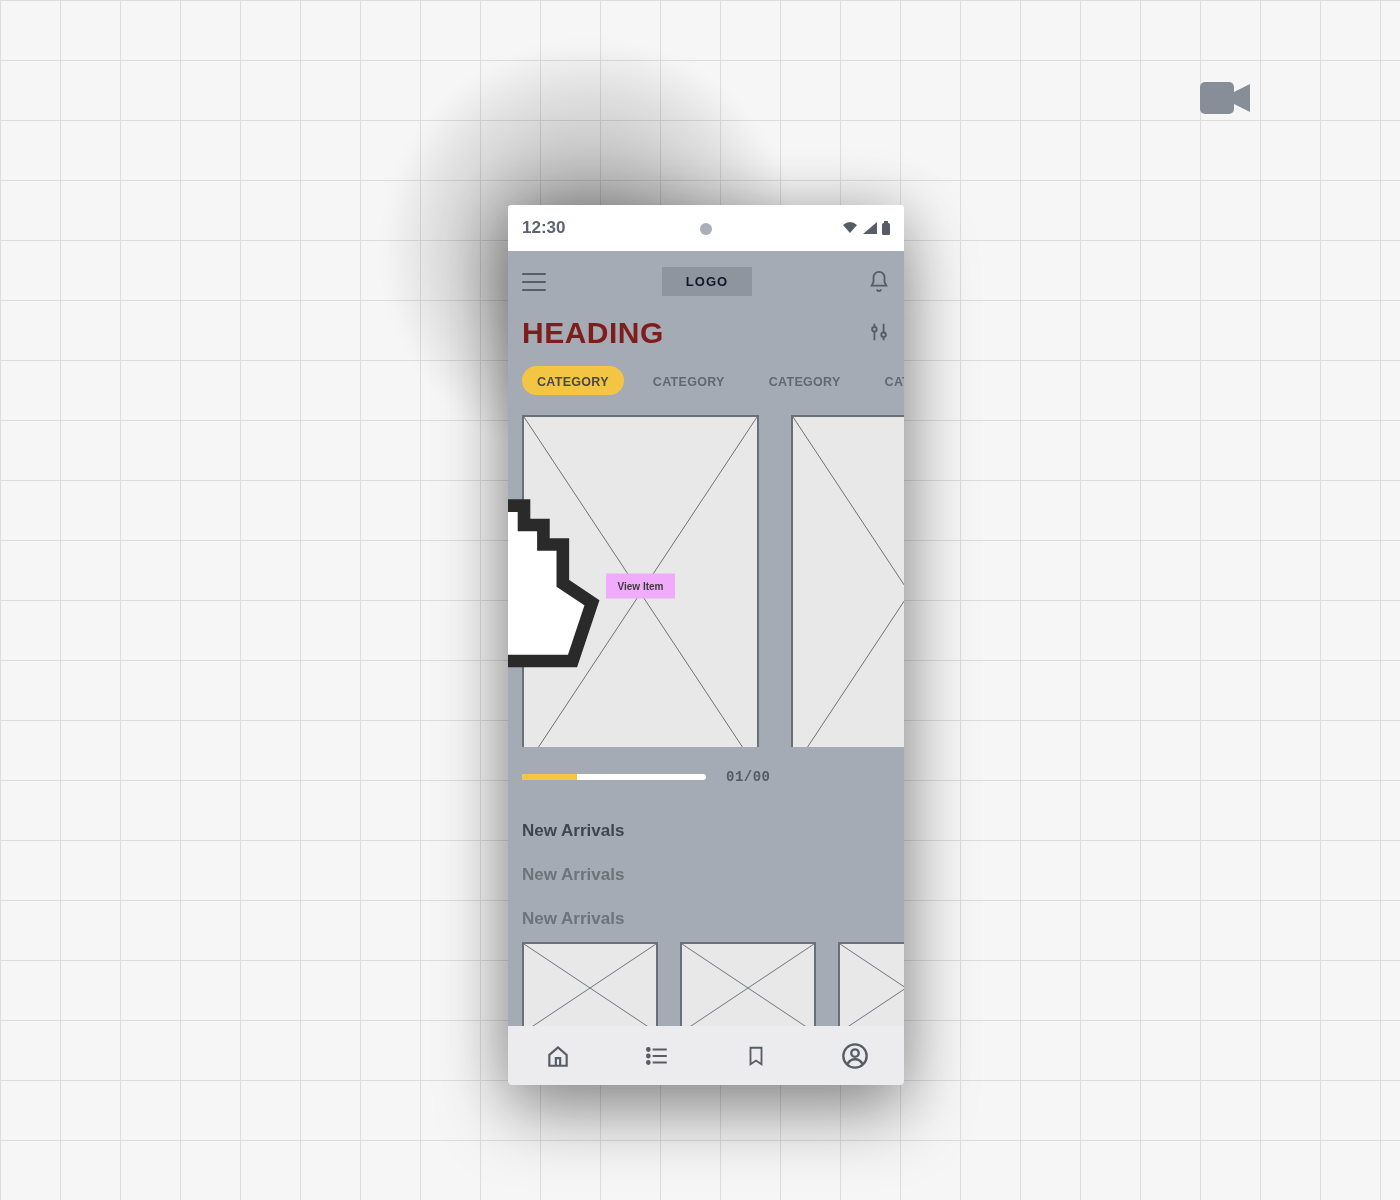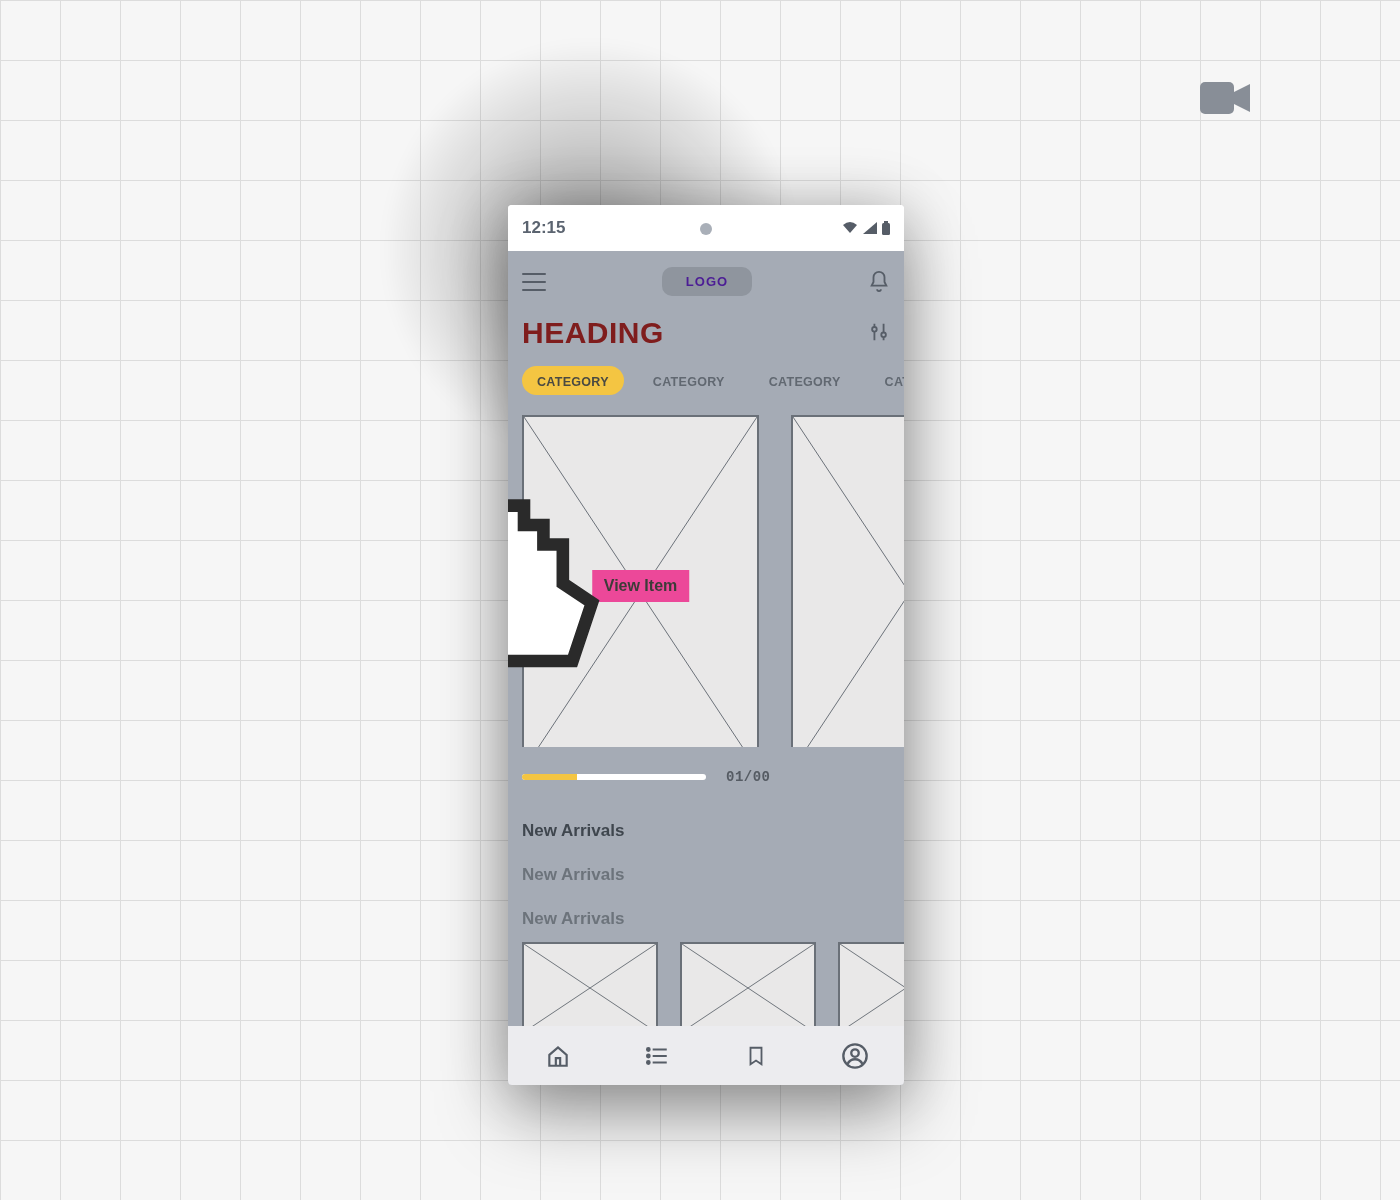--- a/index.html
+++ b/index.html
@@ -51,34 +51,34 @@
   display: flex;
   flex-direction: column;
   overflow: hidden;
 }
 .topbar {
   display: flex; align-items: center; justify-content: space-between;
   padding: 16px 14px 10px;
 }
 .hamburger { width: 24px; height: 18px; display: flex; flex-direction: column; justify-content: space-between; cursor: pointer; }
 .hamburger span { height: 2px; background: #565d67; border-radius: 1px; }
-.logo-pill { background: #8f959e; padding: 7px 24px; border-radius: 10px; color: #4c1d95; font-weight: 700; font-size: 13px; letter-spacing: 1px; }
+.logo-pill { background: #8f959e; padding: 7px 24px; border-radius: 0; color: #0f172a; font-weight: 700; font-size: 13px; letter-spacing: 1px; }
 .bell { width: 22px; height: 24px; }
 .heading-row { padding: 10px 14px 8px; display: flex; justify-content: space-between; align-items: center; }
 .heading-row h1 { color: #7f1d1d; font-weight: 700; font-size: 30px; letter-spacing: 0.5px; }
 .filter-ico { width: 22px; height: 24px; }
 .tabs { display: flex; gap: 14px; padding: 8px 14px 14px; overflow: hidden; }
 .tab { color: #616871; font-weight: 700; font-size: 12.5px; letter-spacing: 0.3px; padding: 9px 15px; border-radius: 18px; white-space: nowrap; cursor: pointer; }
 .tab.active { background: #f4c542; color: #4a4a42; }
 .carousel { display: flex; gap: 32px; padding: 6px 0 6px 14px; overflow: hidden; }
 .card { flex: 0 0 237px; height: 356px; border: 2px solid #6a7078; background: #e9e8e8ff; position: relative; }
 .card svg { position: absolute; inset: 0; width: 100%; height: 100%; }
 .view-btn {
   position: absolute; left: 50%; top: 48%; transform: translate(-50%,-50%);
-  background: #ec4899; color: #3c3c38; font-weight: 700; font-size: 16px;
+  background: #f0abfc; color: #3c3c38; font-weight: 700; font-size: 10px;
   padding: 7px 12px; border: none; border-radius: 0; cursor: pointer; white-space: nowrap;
 }
 .cursor-hand { position: absolute; left: 51%; top: 50.5%; transform: translate(-50%,0); }
 .progress-row { display: flex; align-items: center; gap: 20px; padding: 22px 14px 10px; }
 .progress { flex: 0 0 184px; height: 6px; background: #fff; border-radius: 4px; overflow: hidden; }
 .progress .fill { height: 100%; background: #f4c542; width: 30%; }
 .progress-row .count { color: #555b63; font-weight: 700; font-size: 14px; letter-spacing: 0.5px; font-family: Liberation Mono, monospace; }
 .new-tabs { display: flex; gap: 24px; padding: 26px 14px 10px; overflow: hidden; flex-direction: column; }
 .new-tab { color: #6c737b; font-weight: 700; font-size: 17px; white-space: nowrap; cursor: pointer; }
 .new-tab.active { color: #3f464e; }
@@ -99,21 +99,21 @@
 <div class="video-icon">
   <svg viewBox="0 0 50 36">
     <rect x="0" y="2" width="34" height="32" rx="5" fill="#888e97"></rect>
     <path d="M34 12 L50 4 L50 32 L34 24 Z" fill="#888e97"></path>
   </svg>
 </div>
 
 <div class="device">
 
   <div class="statusbar">
-    <span class="time">12:15</span>
+    <span class="time">12:30</span>
     <span class="notch-dot"></span>
     <div class="icons">
       <svg width="16" height="12">
           <path d="M1 3 Q8 -3 15 3 L8 11 Z" fill="#565d67"></path>
         </svg>
       <svg width="14" height="12">
           <path d="M0 12 L14 12 L14 0 Z" fill="#565d67"></path>
         </svg>
       <svg width="8" height="14">
           <rect x="0" y="2" width="8" height="12" rx="1.5" fill="#565d67"></rect>

